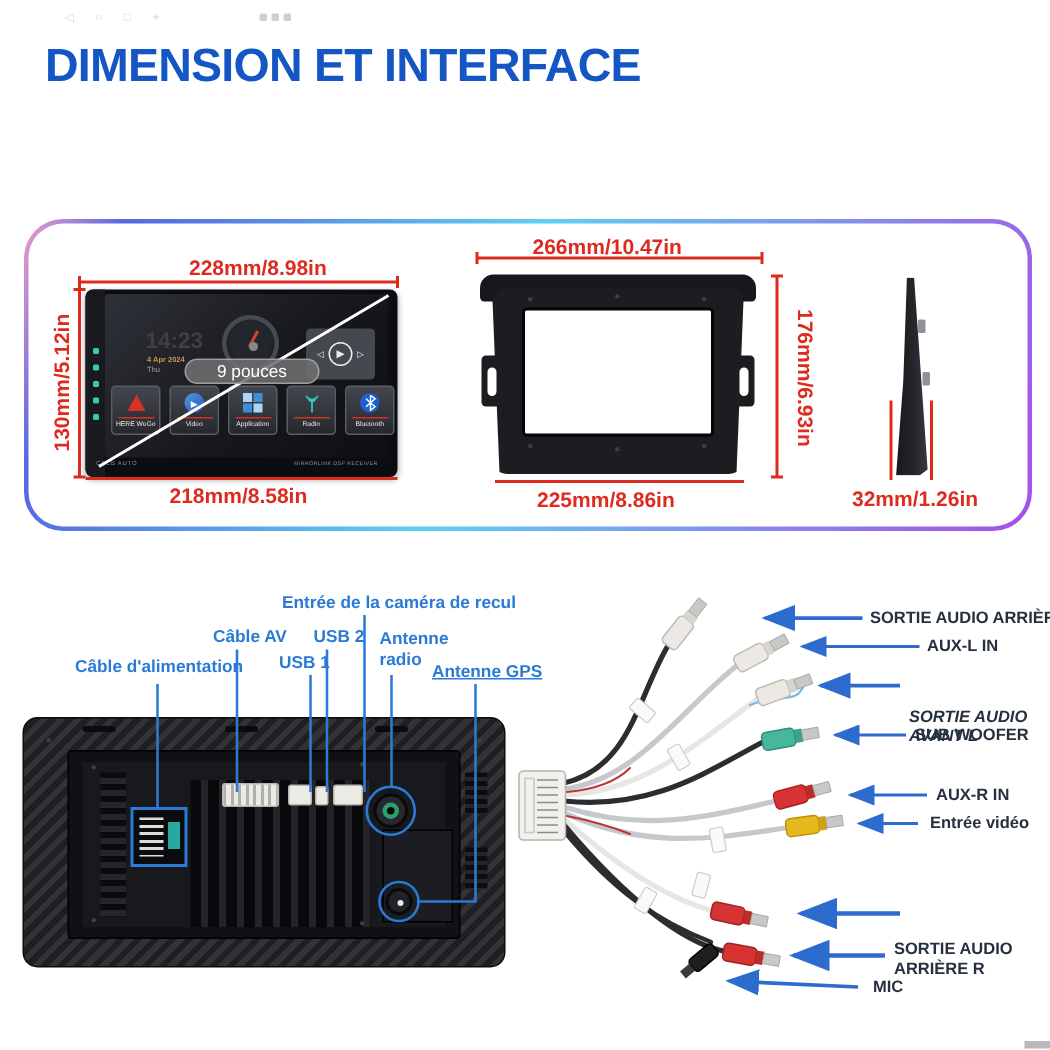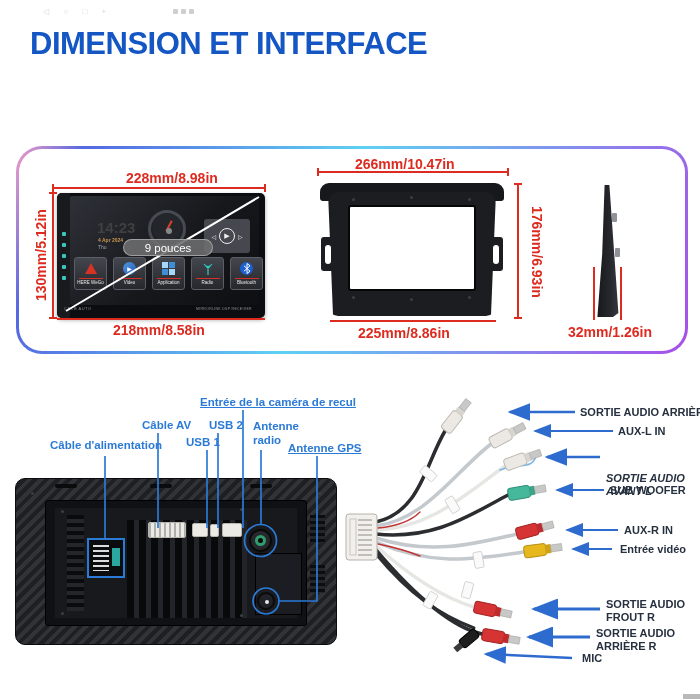--- a/index.html
+++ b/index.html
@@ -223,21 +223,21 @@
   <div class="abs screw" style="left:468px; top:198px;"></div>
   <div class="abs screw" style="left:352px; top:296px;"></div>
   <div class="abs screw" style="left:410px; top:298px;"></div>
   <div class="abs screw" style="left:468px; top:296px;"></div>
 
   <div class="abs side"></div>
   <div class="abs nub" style="left:612px; top:213px;"></div>
   <div class="abs nub" style="left:615px; top:248px;"></div>
   <div class="abs dim" style="left:568px; top:324px;">32mm/1.26in</div>
 
-  <div class="abs lbl" style="left:200px; top:396px;text-decoration:underline;">Entrée de la caméra de recul</div>
+  <div class="abs lbl" style="left:188px; top:396px;">Entrée de la caméra de recul</div>
   <div class="abs lbl" style="left:142px; top:419px;">Câble AV</div>
   <div class="abs lbl" style="left:209px; top:419px;">USB 2</div>
   <div class="abs lbl wrap" style="left:253px; top:419px; width:58px;">Antenne radio</div>
   <div class="abs lbl" style="left:50px; top:439px;">Câble d'alimentation</div>
   <div class="abs lbl" style="left:186px; top:436px;">USB 1</div>
   <div class="abs lbl" style="left:288px; top:442px;text-decoration:underline;">Antenne GPS</div>
 
   <div class="abs rear"></div>
   <div class="abs rear-slot" style="left:55px; width:22px;"></div>
   <div class="abs rear-slot" style="left:150px; width:22px;"></div>
@@ -270,21 +270,20 @@
   <div class="abs screw" style="left:240px; top:614px;"></div>
   <div class="abs screw" style="left:31px; top:492px;"></div>
   <div class="abs screw" style="left:318px; top:492px;"></div>
 
   <div class="abs wlbl" style="left:580px; top:406px; white-space:nowrap;">SORTIE AUDIO ARRIÈRE L</div>
   <div class="abs wlbl" style="left:618px; top:425px;">AUX-L IN</div>
   <div class="abs wlbl" style="left:606px; top:472px; width:92px;font-style:italic;">SORTIE AUDIO AVANT L</div>
   <div class="abs wlbl" style="left:610px; top:484px;">SUB WOOFER</div>
   <div class="abs wlbl" style="left:624px; top:524px;">AUX-R IN</div>
   <div class="abs wlbl" style="left:620px; top:543px;">Entrée vidéo</div>
-  <div class="abs wlbl" style="left:606px; top:598px; width:92px;">SORTIE AUDIO FROUT R</div>
   <div class="abs wlbl" style="left:596px; top:627px; width:92px;">SORTIE AUDIO ARRIÈRE R</div>
   <div class="abs wlbl" style="left:582px; top:652px;">MIC</div>
 
   <div class="abs watermark"></div>
 
   <svg class="overlay" width="700" height="700" viewBox="0 0 700 700">
     <defs>
       <marker id="ah" markerWidth="9" markerHeight="7" refX="8" refY="3.5" orient="auto">
         <path d="M0,0 L9,3.5 L0,7 Z" fill="#2e6bce"></path>
       </marker>

